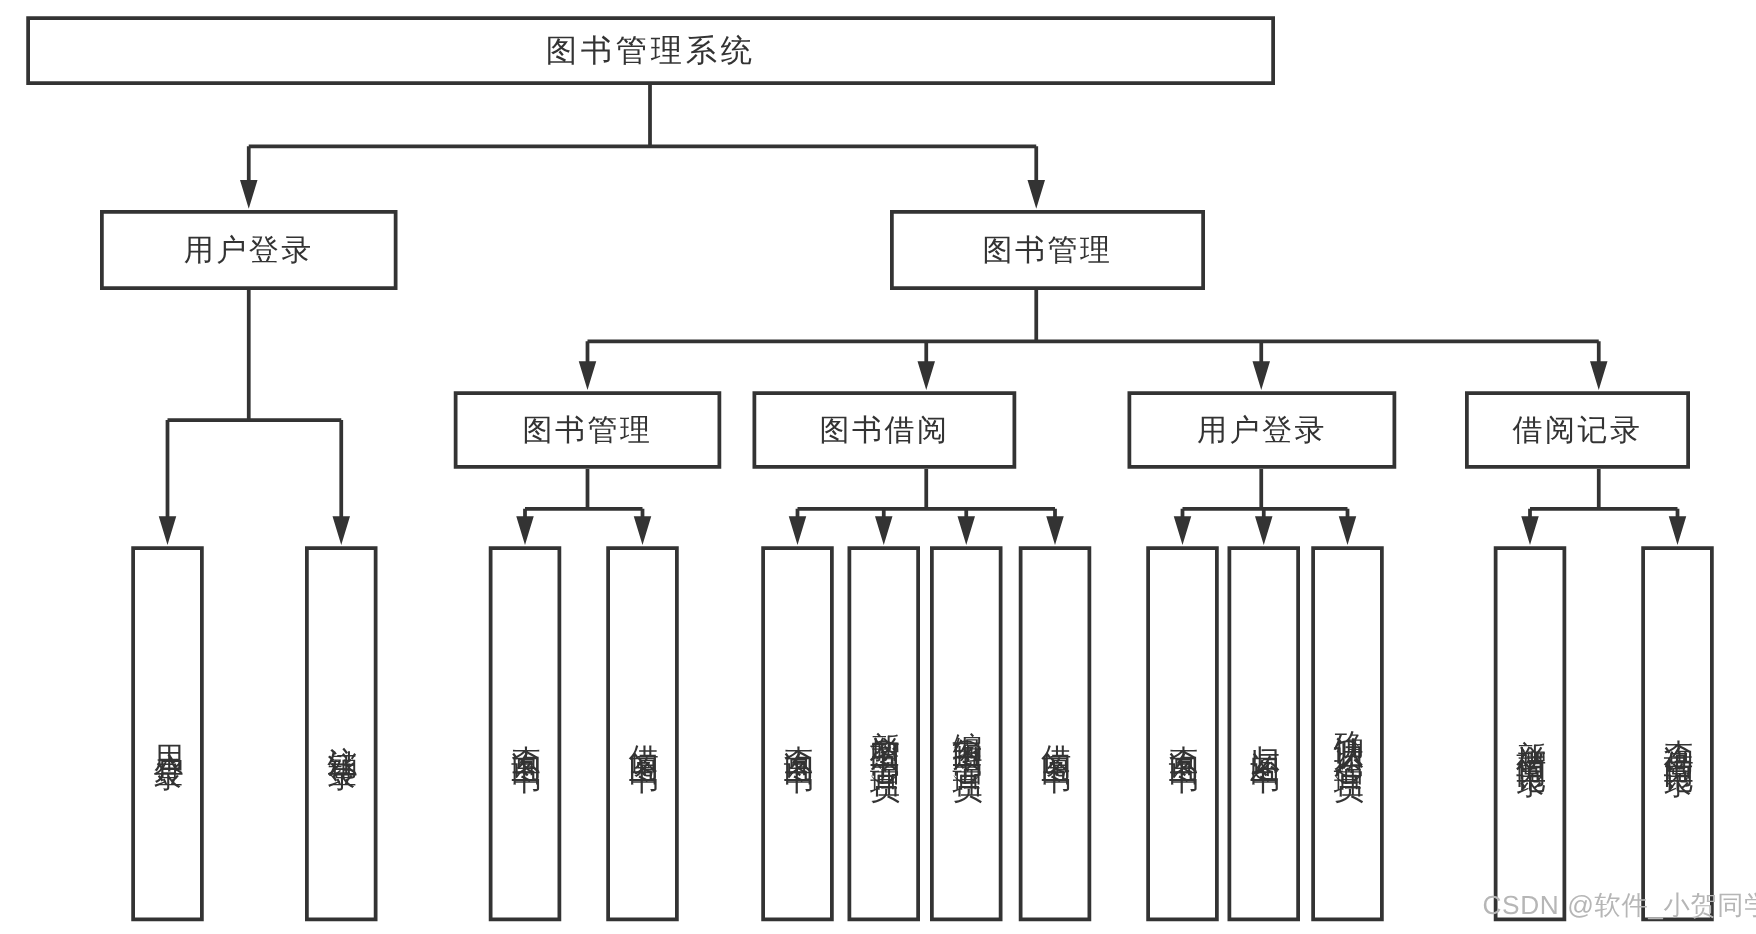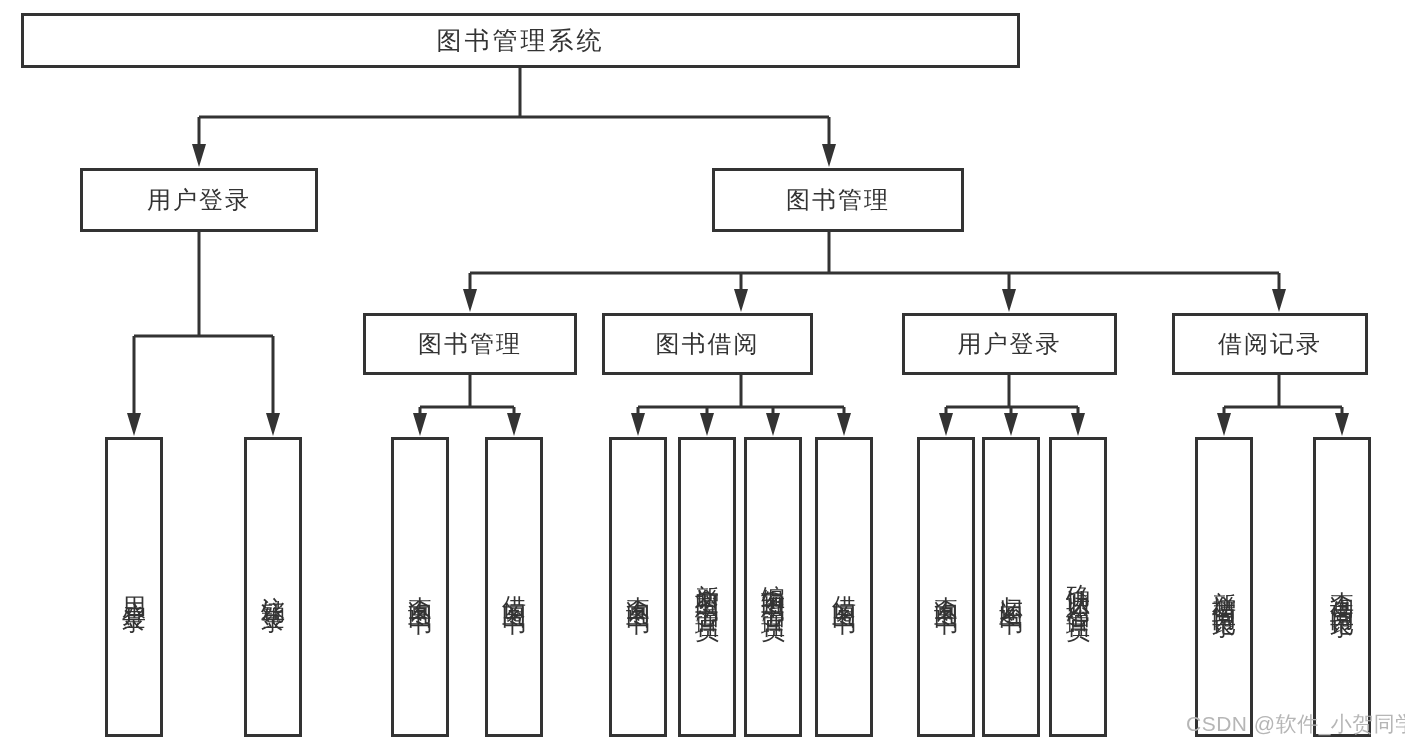--- a/index.html
+++ b/index.html
@@ -85,21 +85,21 @@
 
   <div class="box" style="left:363px;top:313px;width:214px;height:62px">
     <span class="hlabel">图书管理</span>
   </div>
   <div class="box" style="left:602px;top:313px;width:211px;height:62px">
     <span class="hlabel">图书借阅</span>
   </div>
   <div class="box" style="left:902px;top:313px;width:215px;height:62px">
     <span class="hlabel">用户登录</span>
   </div>
-  <div class="box" style="left:1172px;top:313px;width:196px;height:62px">
+  <div class="box" style="left:1172px;top:313px;width:180px;height:62px">
     <span class="hlabel">借阅记录</span>
   </div>
 
   <div class="box leaf" style="left:105px;top:437px;width:58px;height:300px">
     <span class="vlabel">用户登录</span>
   </div>
   <div class="box leaf" style="left:244px;top:437px;width:58px;height:300px">
     <span class="vlabel">注销登录</span>
   </div>
 

